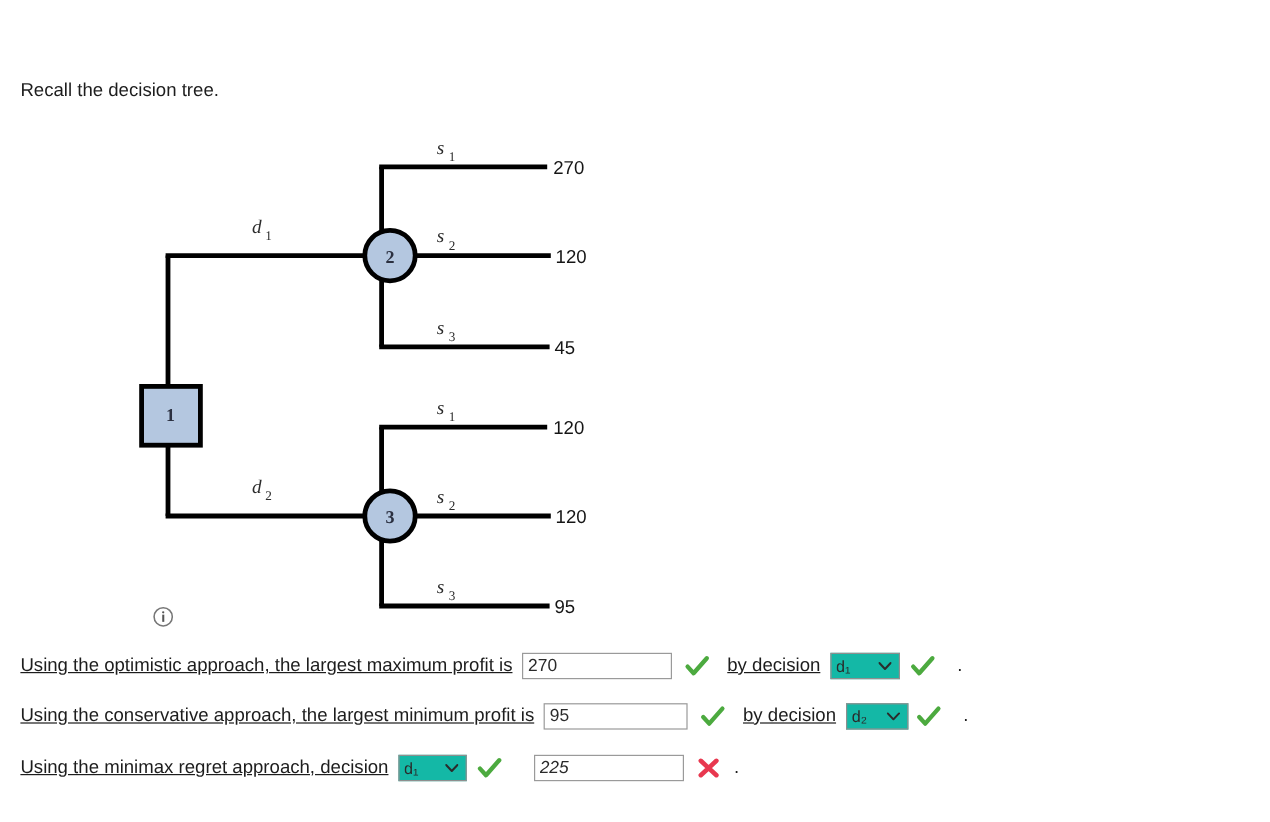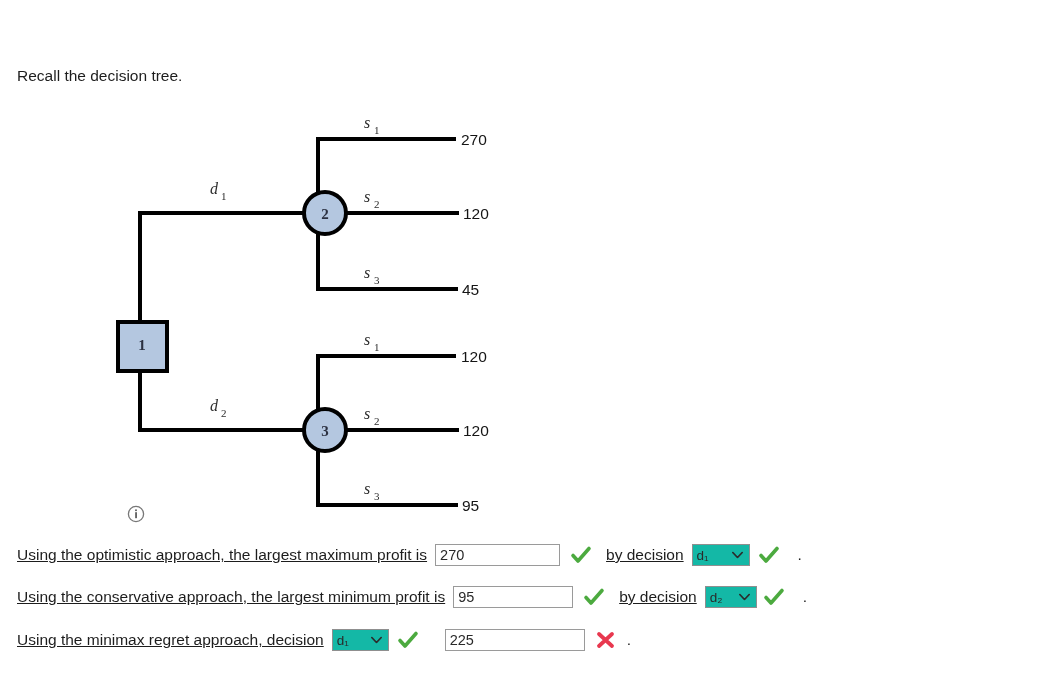--- a/index.html
+++ b/index.html
@@ -91,21 +91,21 @@
     border: 1px solid #9a9a9a;
     background: #ffffff;
     height: 22px;
     line-height: 22px;
     padding: 0 4px;
     box-sizing: border-box;
     outline: none;
   }
   input.w-big   { width: 125px; }
   input.w-big2  { width: 120px; }
-  input.w-big3  { width: 140px; }
+  input.w-big3  { width: 125px; font-style: italic; }
 
   select.answer-select {
     font-family: "Liberation Sans", sans-serif;
     font-size: 13.5px;
     color: #2a2a2a;
     border: 1px solid #8f8f8f;
     background: #14b8a6;
     height: 22px;
     padding: 0 2px 0 4px;
     box-sizing: border-box;

